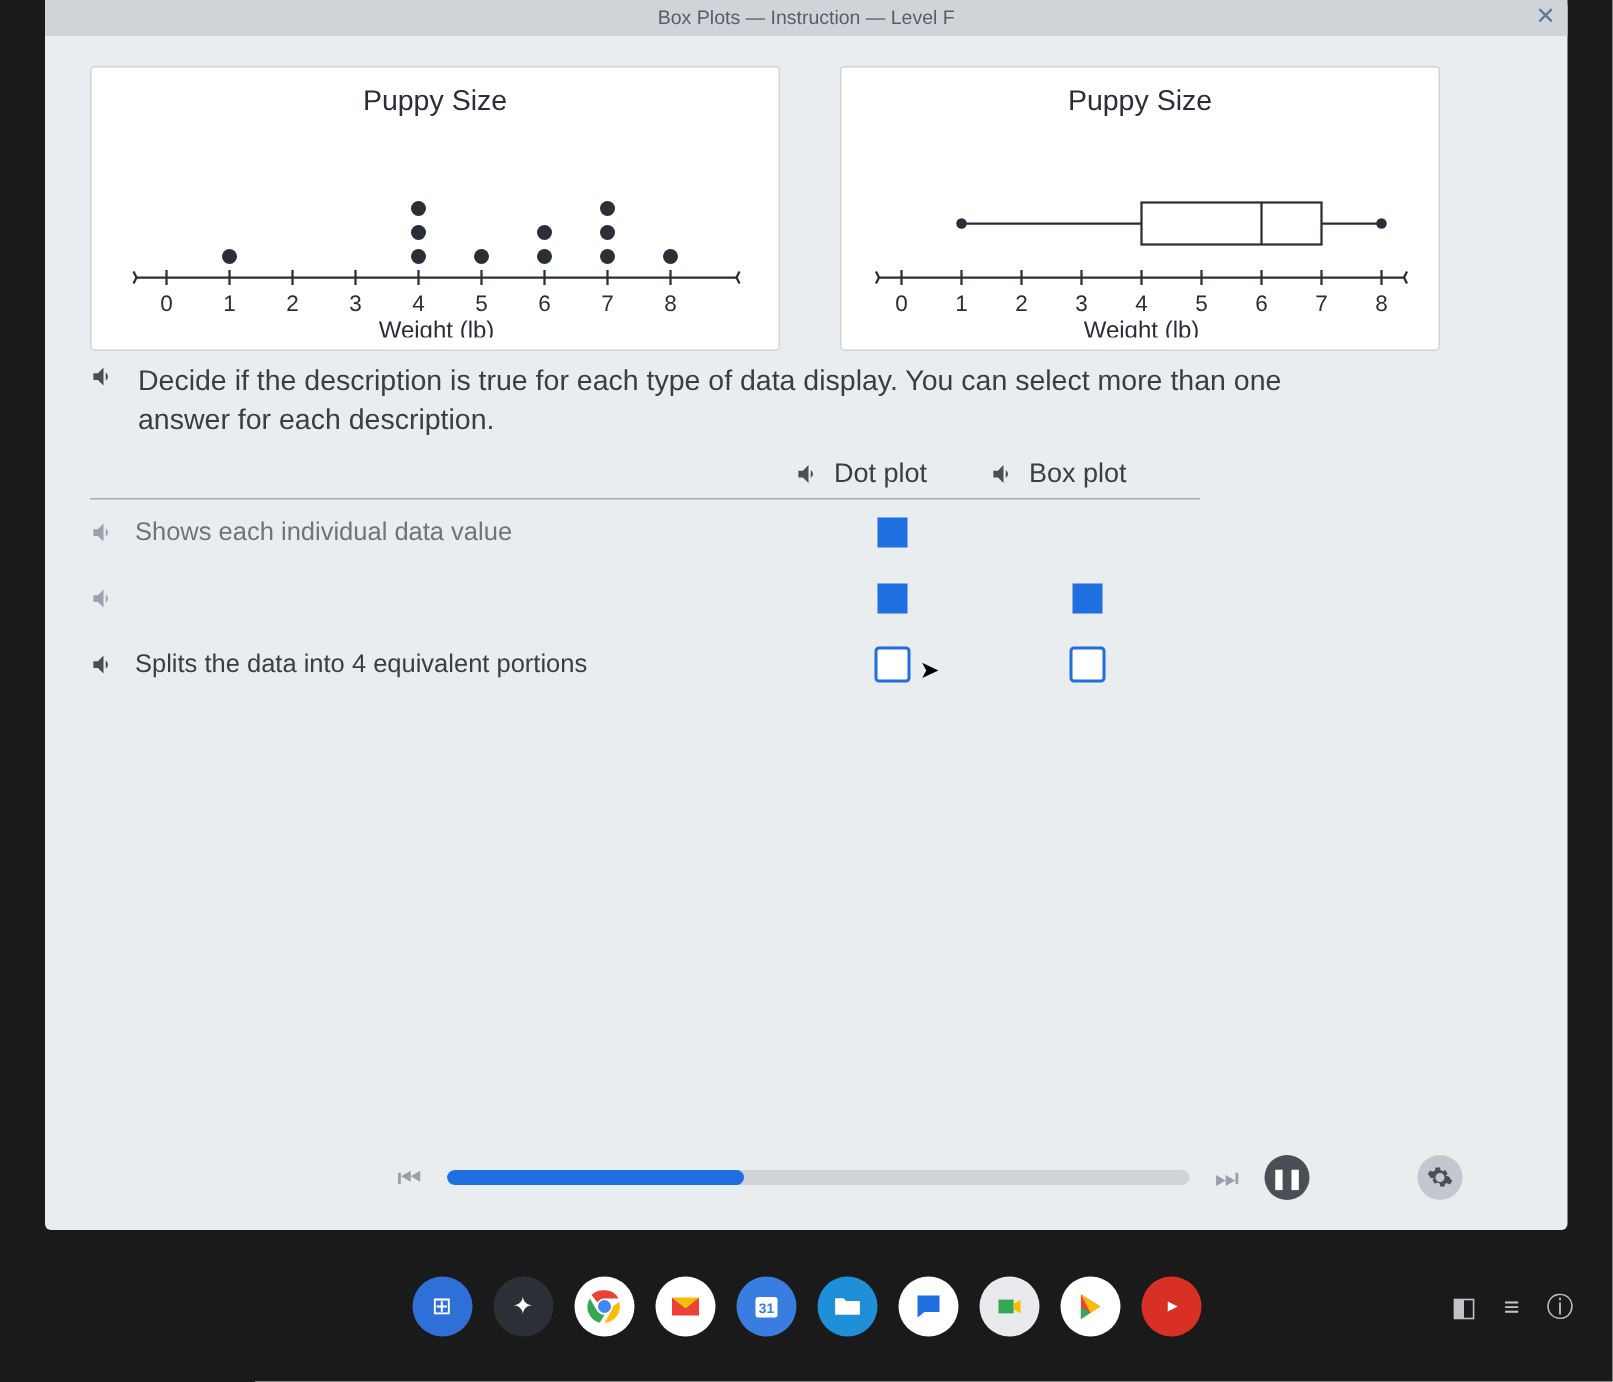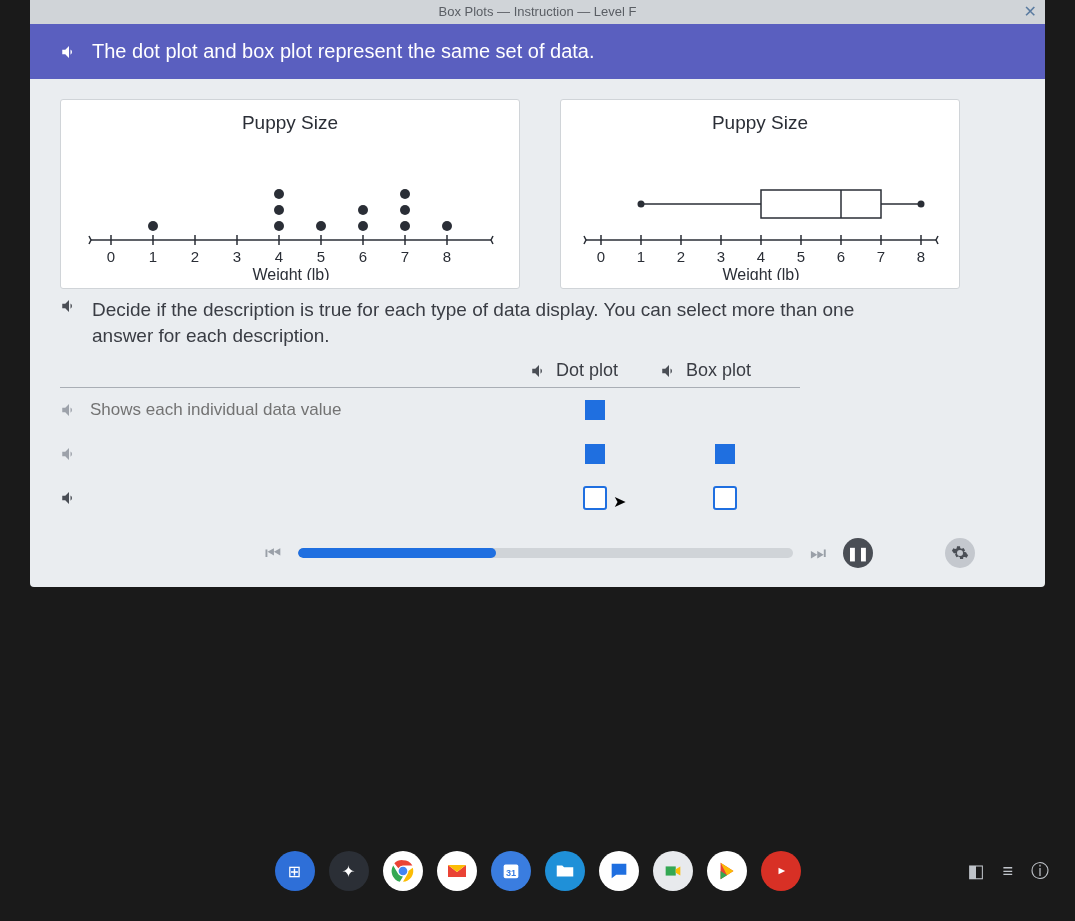--- a/index.html
+++ b/index.html
@@ -7,21 +7,21 @@
     font-family: Arial, sans-serif;
     background: #1a1a1a;
     width: 1075px;
     height: 921px;
     overflow: hidden;
     position: relative;
   }
   .app-window {
     position: absolute;
     top: 0; left: 30px; right: 30px;
-    height: 587px;
+    height: 820px;
     background: #eaedf0;
     border-radius: 4px;
     display: flex;
     flex-direction: column;
   }
   .titlebar {
     height: 24px;
     background: #d0d4d8;
     color: #5a5e64;
     font-size: 13px;
@@ -224,28 +224,20 @@
 </head>
 <body>
 
 <div class="app-window">
 
   <div class="titlebar">
     <span>Box Plots — Instruction — Level F</span>
     <span class="close-x">✕</span>
   </div>
 
-  <div class="banner">
-    <span class="speaker-icon">
-      <svg viewBox="0 0 24 24">
-          <path fill="#fff" d="M3 9v6h4l5 5V4L7 9H3zm13 3a4 4 0 0 0-2-3.5v7A4 4 0 0 0 16 12z"></path>
-        </svg>
-    </span>
-    <span>The dot plot and box plot represent the same set of data.</span>
-  </div>
 
   <div class="content">
 
     <div class="charts-row">
 
       <div class="chart-card" style="width:460px;">
         <div class="dot-chart-title">Puppy Size</div>
         <svg viewBox="0 0 440 140" width="440" height="140">
 
           <line x1="20" y1="100" x2="420" y2="100" stroke="#2a2e36" stroke-width="1.5"></line>
@@ -399,20 +391,21 @@
           </div>
       </div>
 
       <div class="data-row active">
         <div class="col-desc">
           <span class="speaker-icon">
             <svg viewBox="0 0 24 24" width="16" height="16">
                 <path d="M3 9v6h4l5 5V4L7 9H3zm13 3a4 4 0 0 0-2-3.5v7A4 4 0 0 0 16 12z"></path>
               </svg>
           </span>
+          <span>Splits the data into 4 equivalent portions</span>
         </div>
         <div class="col">
           <div class="open-checkbox">
             <span class="cursor-arrow">➤</span>
           </div>
         </div>
         <div class="col">
           <div class="open-checkbox"></div>
         </div>
       </div>

